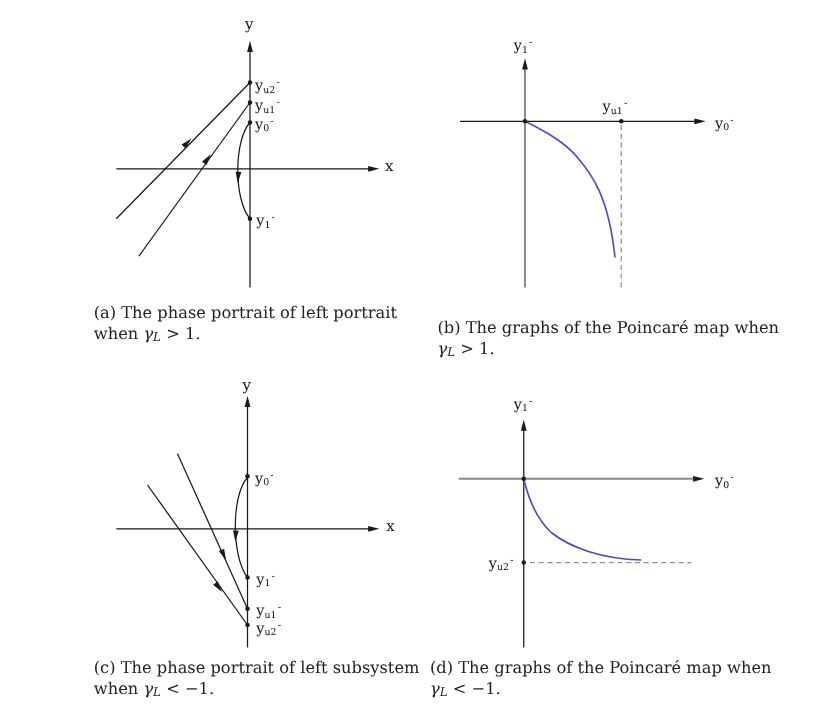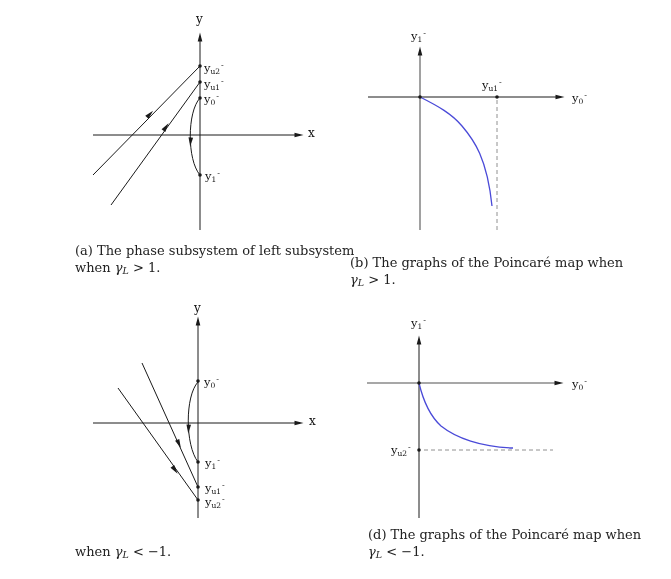--- a/index.html
+++ b/index.html
@@ -108,30 +108,30 @@
 <span class="flabel" style="left:204px;top:373px"><span>y</span><sub>0</sub><sup>-</sup></span>
 <span class="flabel" style="left:205px;top:454px"><span>y</span><sub>1</sub><sup>-</sup></span>
 <span class="flabel" style="left:205px;top:479px"><span>y</span><sub>u1</sub><sup>-</sup></span>
 <span class="flabel" style="left:205px;top:493px"><span>y</span><sub>u2</sub><sup>-</sup></span>
 
 <span class="flabel" style="left:411px;top:314px"><span>y</span><sub>1</sub><sup>-</sup></span>
 <span class="flabel" style="left:572px;top:375px"><span>y</span><sub>0</sub><sup>-</sup></span>
 <span class="flabel" style="left:391px;top:441px"><span>y</span><sub>u2</sub><sup>-</sup></span>
 
 <div class="caption" style="left:75px;top:243px">
-  <span>(a) The phase subsystem of left subsystem</span><br>
+  <span>(a) The phase portrait of left portrait</span><br>
   <span>when </span><span class="gm">γ</span><sub>L</sub><span> &gt; 1.</span>
 </div>
 
 <div class="caption" style="left:350px;top:255px">
   <span>(b) The graphs of the Poincaré map when</span><br>
   <span></span><span class="gm">γ</span><sub>L</sub><span> &gt; 1.</span>
 </div>
 
 <div class="caption" style="left:75px;top:527px">
-  <br>
+  <span>(c) The phase portrait of left subsystem</span><br>
   <span>when </span><span class="gm">γ</span><sub>L</sub><span> &lt; −1.</span>
 </div>
 
-<div class="caption" style="left:368px;top:527px">
+<div class="caption" style="left:344px;top:527px">
   <span>(d) The graphs of the Poincaré map when</span><br>
   <span></span><span class="gm">γ</span><sub>L</sub><span> &lt; −1.</span>
 </div>
 
 </body></html>

